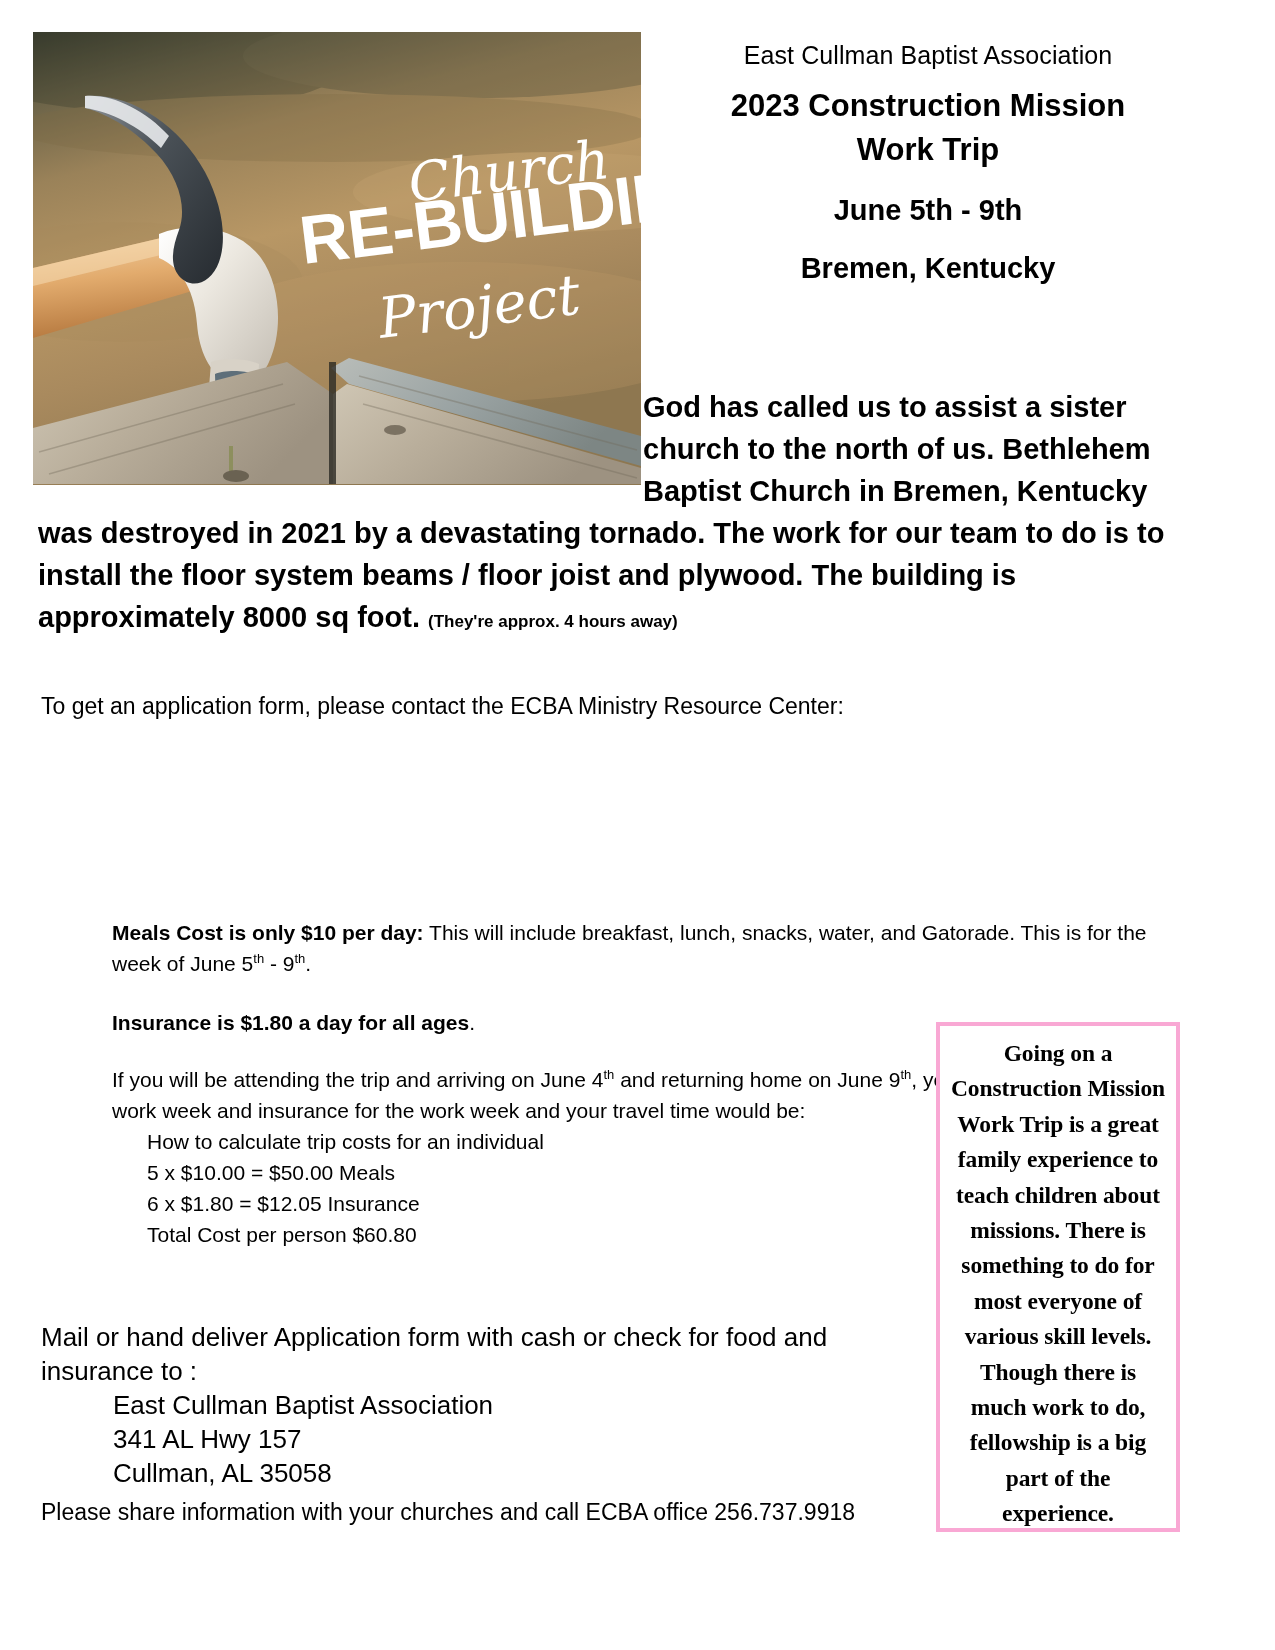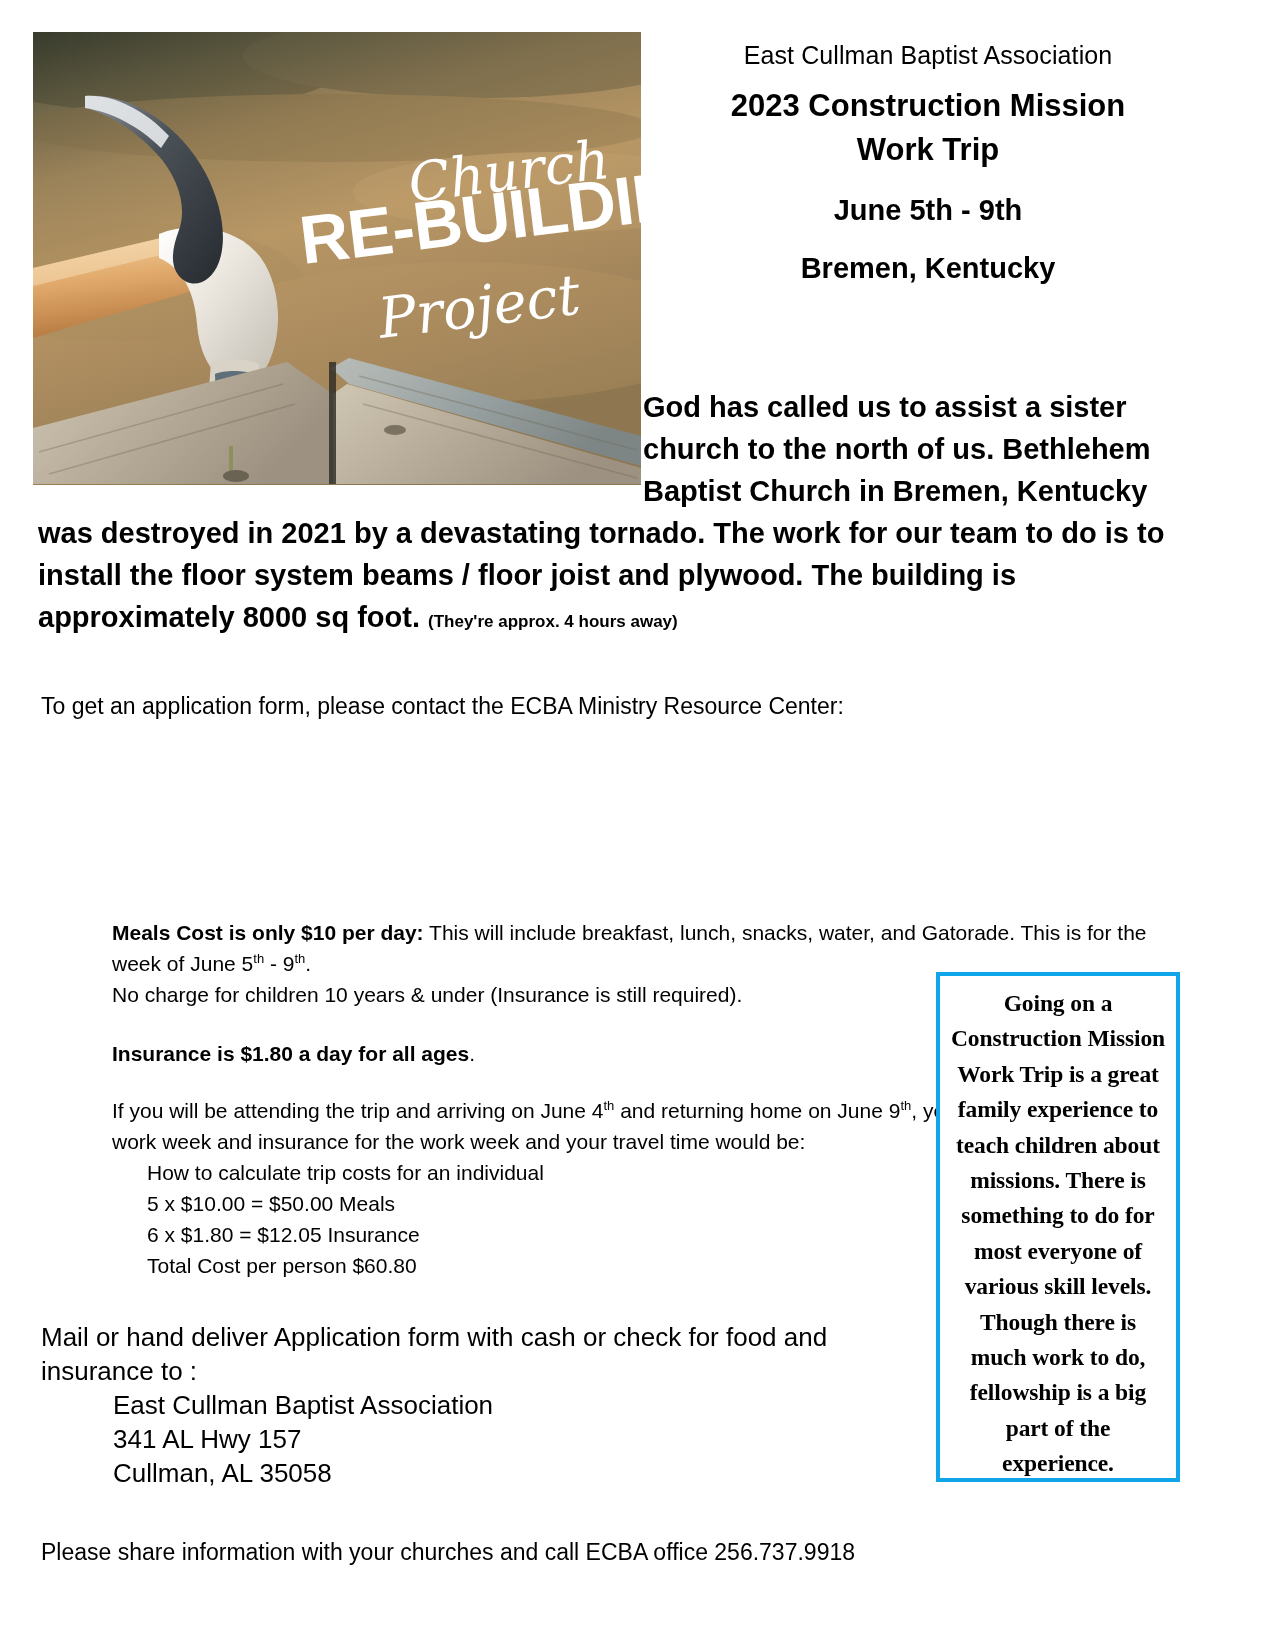--- a/index.html
+++ b/index.html
@@ -155,35 +155,35 @@
     font-weight: 400;
     line-height: 34px;
   }
   .para-mail .addr {
     margin-left: 72px;
   }
 
   .para-share {
     position: absolute;
     left: 41px;
-    top: 1536px;
+    top: 1496px;
     width: 900px;
     font-size: 23px;
     font-weight: 400;
     line-height: 32px;
   }
 
   
   .callout-box {
     position: absolute;
     left: 936px;
-    top: 972px;
+    top: 1022px;
     width: 244px;
     height: 510px;
-    border: 4px solid #0ea5e9;
+    border: 4px solid #f9a8d4;
     background: #ffffff;
     box-sizing: border-box;
     padding: 10px 10px 8px 10px;
     text-align: center;
     font-family: "Liberation Serif", serif;
     font-weight: 700;
     font-size: 23.5px;
     line-height: 35.4px;
     letter-spacing: -0.1px;
   }
@@ -301,21 +301,20 @@
     <span class="float-spacer"></span><span>God has called us to assist a sister church to the north of us.  Bethlehem Baptist Church in Bremen, Kentucky was destroyed in 2021 by a devastating tornado.  The work for our team to do is to install the floor system beams / floor joist and plywood.  The building is approximately 8000 sq foot.</span> <span class="lead-small">(They're approx. 4 hours away)</span>
   </div>
 
   <div class="para-contact">
     <div>To get an application form, please contact the ECBA Ministry Resource Center:</div>
   </div>
 
 
   <div class="indent-block">
     <p><span class="b">Meals Cost is only $10 per day:</span><span>  This will include breakfast, lunch, snacks, water, and Gatorade.  This is for the week of June 5</span><sup>th</sup><span> - 9</span><sup>th</sup><span>.</span></p>
-    <p>No charge for children 10 years &amp; under (Insurance is still required).</p>
 
     <div class="gap"></div>
 
     <p><span class="b">Insurance is $1.80 a day for all ages</span><span>.</span></p>
 
     <div class="gap-sm"></div>
 
     <p><span>If you will be attending the trip and arriving on June 4</span><sup>th</sup><span> and returning home on June 9</span><sup>th</sup><span>, your cost for meals for the work week and insurance for the work week and your travel time would be:</span></p>
 
     <div class="calc-block">

